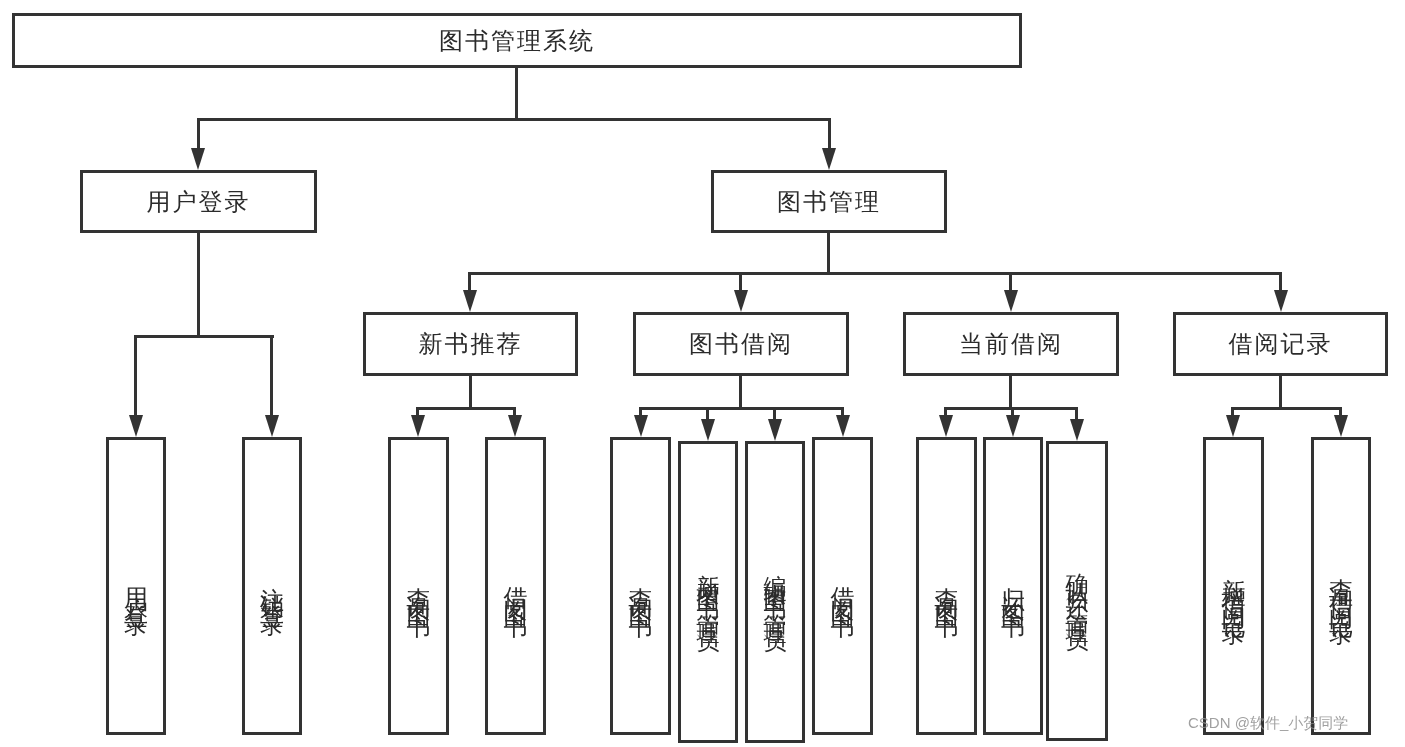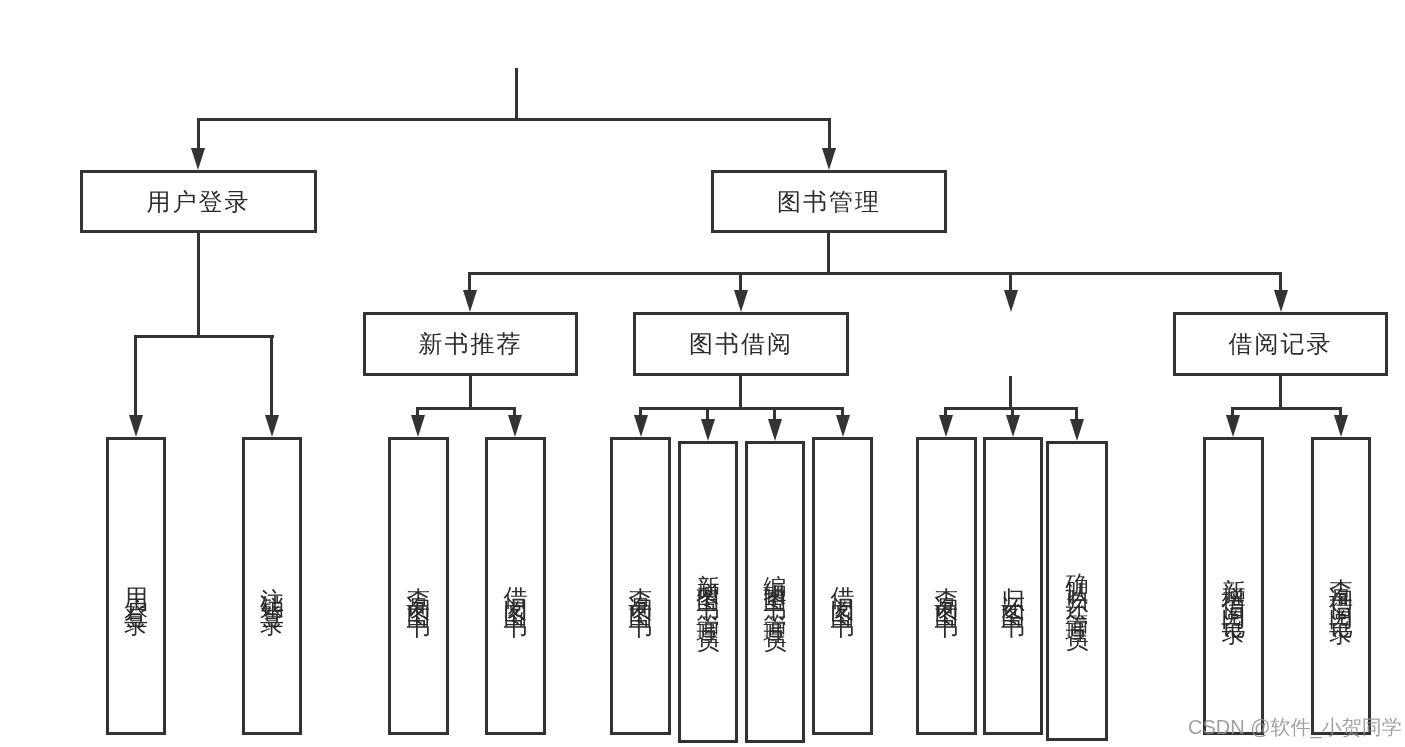--- a/index.html
+++ b/index.html
@@ -67,21 +67,21 @@
     white-space:nowrap;
   }
   .vbox.long span{
     font-size:23px;
     letter-spacing:8px;
   }
   .watermark{
     position:absolute;
     left:1188px;
     top:714px;
-    font-size:20px;
+    font-size:15px;
     color:var(--watermark);
     opacity:0.85;
     z-index:5;
     white-space:nowrap;
   }
 </style>
 </head>
 <body>
 
 <div class="canvas">
@@ -138,34 +138,40 @@
   <div class="line" style="left:1075px;top:407px;width:3px;height:14px"></div>
   <div class="arrow" style="left:1070px;top:419px"></div>
 
   <div class="line" style="left:1279px;top:376px;width:3px;height:31px"></div>
   <div class="line" style="left:1231px;top:407px;width:111px;height:3px"></div>
   <div class="line" style="left:1231px;top:407px;width:3px;height:10px"></div>
   <div class="arrow" style="left:1226px;top:415px"></div>
   <div class="line" style="left:1339px;top:407px;width:3px;height:10px"></div>
   <div class="arrow" style="left:1334px;top:415px"></div>
 
+  <div class="hbox" style="left:12px;top:13px;width:1010px;height:55px">
+    <span>图书管理系统</span>
+  </div>
 
   <div class="hbox" style="left:80px;top:170px;width:237px;height:63px">
     <span>用户登录</span>
   </div>
   <div class="hbox" style="left:711px;top:170px;width:236px;height:63px">
     <span>图书管理</span>
   </div>
 
   <div class="hbox" style="left:633px;top:312px;width:216px;height:64px">
     <span>图书借阅</span>
   </div>
   <div class="hbox" style="left:363px;top:312px;width:215px;height:64px">
     <span>新书推荐</span>
   </div>
+  <div class="hbox" style="left:903px;top:312px;width:216px;height:64px">
+    <span>当前借阅</span>
+  </div>
   <div class="hbox" style="left:1173px;top:312px;width:215px;height:64px">
     <span>借阅记录</span>
   </div>
 
   <div class="vbox" style="left:106px;top:437px;width:60px;height:298px">
     <span>用户登录</span>
   </div>
   <div class="vbox" style="left:242px;top:437px;width:60px;height:298px">
     <span>注销登录</span>
   </div>

